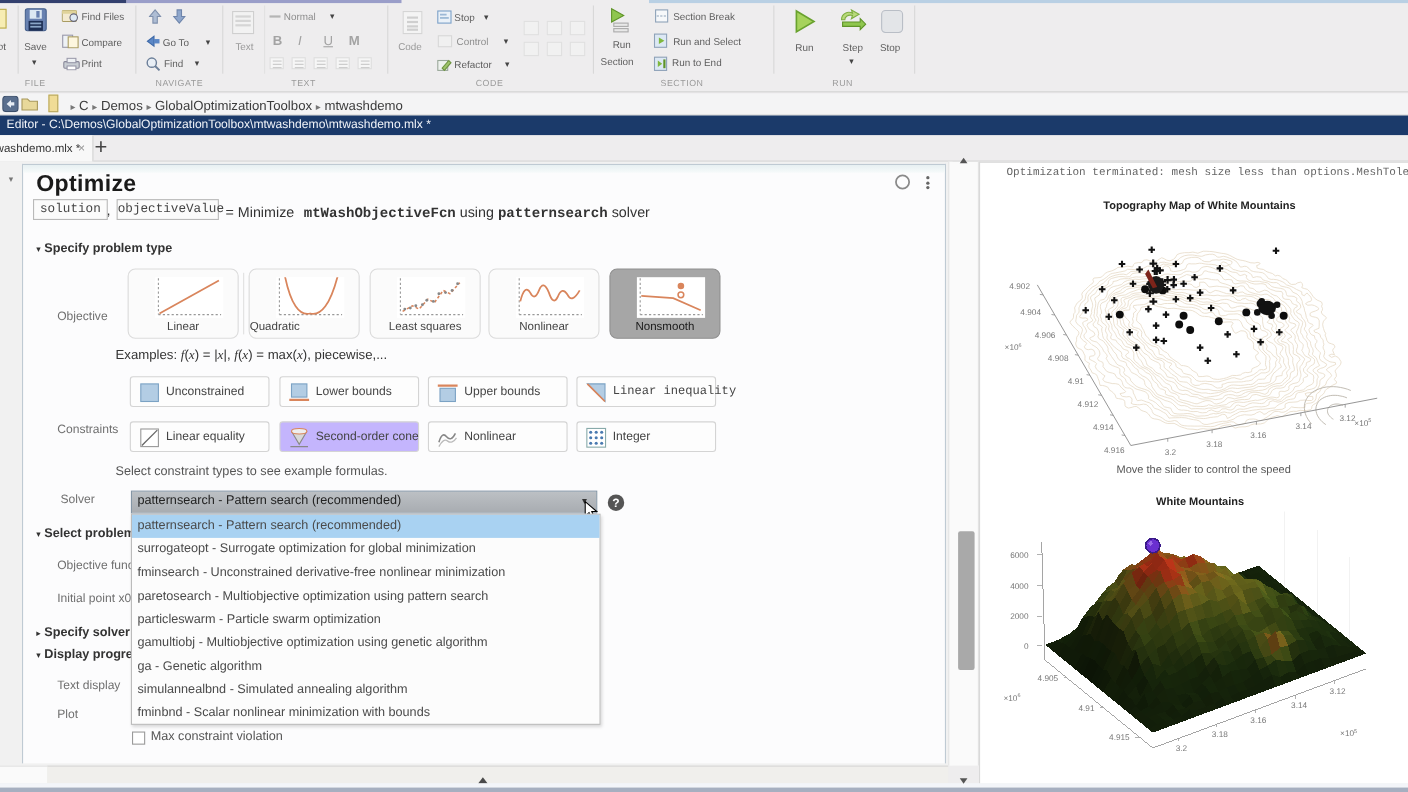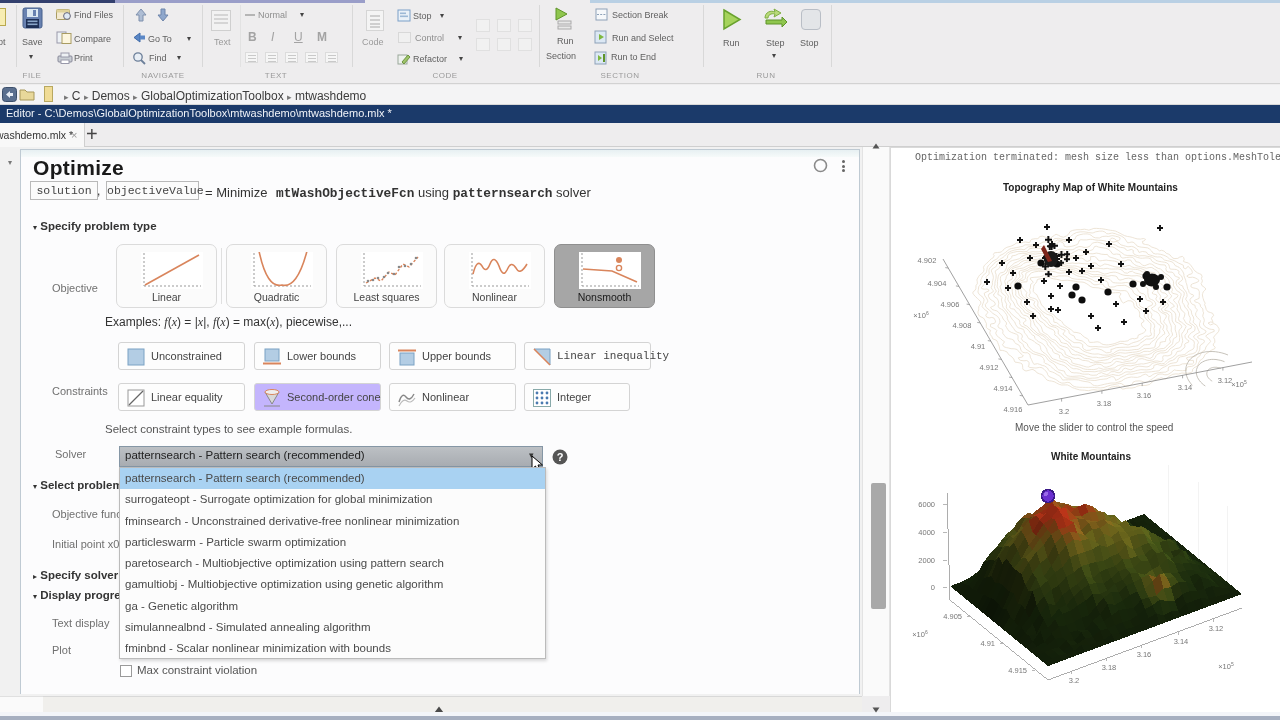--- a/index.html
+++ b/index.html
@@ -212,21 +212,21 @@
       <line x1="4" y1="33" x2="58" y2="3" stroke="#d9855c" stroke-width="1.6"></line>
     </svg>
     <div style="position:absolute;left:0;top:46px;width:100%;text-align:center;font-size:10.5px;color:#444;">Linear</div>
   </div>
 <div style="position:absolute;left:226px;top:244px;width:101px;height:64px;background:#fbfbfb;border:1px solid #dbdbdb;border-radius:7px;">
     <svg viewBox="0 0 62 37" style="position:absolute;left:24px;top:7px;width:62px;height:37px;background:#fff;">
       <line x1="3" y1="1" x2="3" y2="34" stroke="#999" stroke-width="1" stroke-dasharray="2 2"></line>
       <line x1="3" y1="34" x2="60" y2="34" stroke="#999" stroke-width="1" stroke-dasharray="2 2"></line>
       <path d="M8 2 Q16 40 31 36 Q46 40 56 2" fill="none" stroke="#d9855c" stroke-width="1.6" transform="translate(0,-3)"></path>
     </svg>
-    <div style="position:absolute;left:0;top:46px;width:100%;text-align:center;font-size:10.5px;color:#444;">Quadratic</div>
+    <div style="position:absolute;left:0;top:46px;width:100%;font-size:10.5px;color:#444;">Quadratic</div>
   </div>
 <div style="position:absolute;left:336px;top:244px;width:101px;height:64px;background:#fbfbfb;border:1px solid #dbdbdb;border-radius:7px;">
     <svg viewBox="0 0 62 37" style="position:absolute;left:24px;top:7px;width:62px;height:37px;background:#fff;">
       <line x1="3" y1="1" x2="3" y2="34" stroke="#999" stroke-width="1" stroke-dasharray="2 2"></line>
       <line x1="3" y1="34" x2="60" y2="34" stroke="#999" stroke-width="1" stroke-dasharray="2 2"></line>
       <path d="M5 31 L14 26 L20 29 L28 20 L34 23 L42 12 L48 15 L57 5" fill="none" stroke="#d9855c" stroke-width="1.4" stroke-dasharray="2.5 2"></path>
       <circle cx="7" cy="29" r="1.3" fill="#888"></circle>
       <circle cx="12" cy="28" r="1.3" fill="#888"></circle>
       <circle cx="17" cy="26" r="1.3" fill="#888"></circle>
       <circle cx="23" cy="25" r="1.3" fill="#888"></circle>
@@ -302,21 +302,21 @@
     </svg>
     <div style="position:absolute;left:32px;top:7px;font-size:11px;color:#444;white-space:nowrap;">Second-order cone</div>
   </div>
 <div style="position:absolute;left:389px;top:383px;width:127px;height:28px;background:#fdfdfd;border:1px solid #d4d4d4;border-radius:3px;">
     <svg viewBox="0 0 20 20" style="position:absolute;left:7px;top:4px;width:20px;height:20px;">
       <path d="M2 14 Q5 4 9 9 Q13 14 17 6" fill="none" stroke="#888" stroke-width="1.4"></path>
       <path d="M2 18 Q6 10 10 13 Q14 16 18 10" fill="none" stroke="#bbb" stroke-width="1.2"></path>
     </svg>
     <div style="position:absolute;left:32px;top:7px;font-size:11px;color:#444;white-space:nowrap;">Nonlinear</div>
   </div>
-<div style="position:absolute;left:524px;top:383px;width:106px;height:28px;background:#fdfdfd;border:1px solid #d4d4d4;border-radius:3px;">
+<div style="position:absolute;left:524px;top:383px;width:127px;height:28px;background:#fdfdfd;border:1px solid #d4d4d4;border-radius:3px;">
     <svg viewBox="0 0 20 20" style="position:absolute;left:7px;top:4px;width:20px;height:20px;">
       <rect x="1.5" y="1.5" width="17" height="17" fill="#fff" stroke="#8aa"></rect>
       <circle cx="5" cy="5" r="1.4" fill="#4a7ab0"></circle>
       <circle cx="5" cy="10" r="1.4" fill="#4a7ab0"></circle>
       <circle cx="5" cy="15" r="1.4" fill="#4a7ab0"></circle>
       <circle cx="10" cy="5" r="1.4" fill="#4a7ab0"></circle>
       <circle cx="10" cy="10" r="1.4" fill="#4a7ab0"></circle>
       <circle cx="10" cy="15" r="1.4" fill="#4a7ab0"></circle>
       <circle cx="15" cy="5" r="1.4" fill="#4a7ab0"></circle>
       <circle cx="15" cy="10" r="1.4" fill="#4a7ab0"></circle>
@@ -340,22 +340,22 @@
     <path d="M1 1 L1 14 L4.5 11 L7 17 L9.5 16 L7 10 L11.5 10 Z" fill="#fff" stroke="#000" stroke-width="1"></path>
   </svg>
 <svg style="position:absolute;left:552px;top:449px;width:16px;height:16px;" viewBox="0 0 16 16">
     <circle cx="8" cy="8" r="7.5" fill="#555"></circle>
     <text x="8" y="12" text-anchor="middle" font-size="11" font-weight="bold" fill="#fff" font-family="Liberation Sans">?</text>
   </svg>
 <div style="position:absolute;left:119px;top:467px;width:427px;height:192px;background:#fcfcfc;border:1px solid #bbb;box-shadow:1px 2px 3px rgba(0,0,0,0.15);">
     <div style="height:21.3px;background:#a9d2f2;font-size:11.5px;color:#4a4a4a;line-height:21.3px;padding-left:5px;white-space:nowrap;overflow:hidden;">patternsearch - Pattern search (recommended)</div>
     <div style="height:21.3px;font-size:11.5px;color:#4a4a4a;line-height:21.3px;padding-left:5px;white-space:nowrap;overflow:hidden;">surrogateopt - Surrogate optimization for global minimization</div>
     <div style="height:21.3px;font-size:11.5px;color:#4a4a4a;line-height:21.3px;padding-left:5px;white-space:nowrap;overflow:hidden;">fminsearch - Unconstrained derivative-free nonlinear minimization</div>
+    <div style="height:21.3px;font-size:11.5px;color:#4a4a4a;line-height:21.3px;padding-left:5px;white-space:nowrap;overflow:hidden;">paretosearch - Multiobjective optimization using pattern search</div>
     <div style="height:21.3px;font-size:11.5px;color:#4a4a4a;line-height:21.3px;padding-left:5px;white-space:nowrap;overflow:hidden;">particleswarm - Particle swarm optimization</div>
-    <div style="height:21.3px;font-size:11.5px;color:#4a4a4a;line-height:21.3px;padding-left:5px;white-space:nowrap;overflow:hidden;">paretosearch - Multiobjective optimization using pattern search</div>
     <div style="height:21.3px;font-size:11.5px;color:#4a4a4a;line-height:21.3px;padding-left:5px;white-space:nowrap;overflow:hidden;">gamultiobj - Multiobjective optimization using genetic algorithm</div>
     <div style="height:21.3px;font-size:11.5px;color:#4a4a4a;line-height:21.3px;padding-left:5px;white-space:nowrap;overflow:hidden;">ga - Genetic algorithm</div>
     <div style="height:21.3px;font-size:11.5px;color:#4a4a4a;line-height:21.3px;padding-left:5px;white-space:nowrap;overflow:hidden;">simulannealbnd - Simulated annealing algorithm</div>
     <div style="height:21.3px;font-size:11.5px;color:#4a4a4a;line-height:21.3px;padding-left:5px;white-space:nowrap;overflow:hidden;">fminbnd - Scalar nonlinear minimization with bounds</div>
   </div>
 <div style="position:absolute;left:120px;top:665px;width:12px;height:12px;background:#fff;border:1px solid #9a9a9a;"></div>
 <div style="position:absolute;left:137px;top:664px;font:normal 11.5px 'Liberation Sans', sans-serif;color:#555;white-space:nowrap;line-height:13.5px;">Max constraint violation</div>
 <div style="position:absolute;left:0px;top:696px;width:43px;height:16px;background:#fafafa;border-top:1px solid #e0e0e0;"></div>
 <div style="position:absolute;left:43px;top:696px;width:819px;height:16px;background:#f0efec;border-top:1px solid #d8d8d8;"></div>
 <svg style="position:absolute;left:433px;top:705px;width:12px;height:9px;" viewBox="0 0 12 9">

